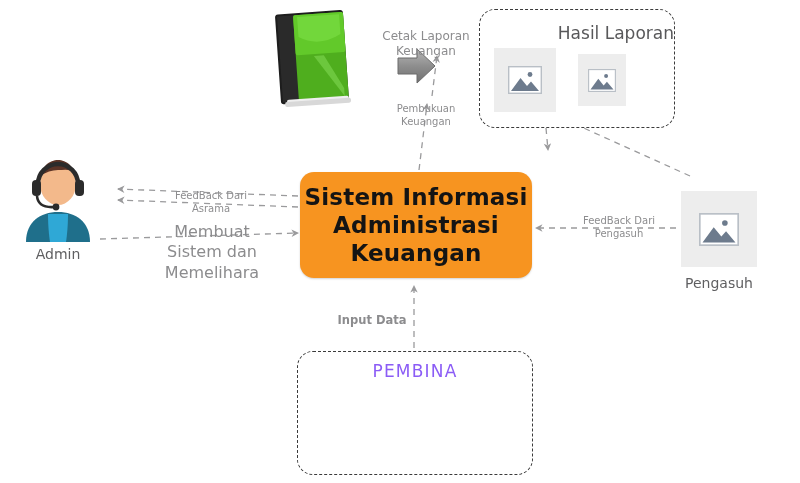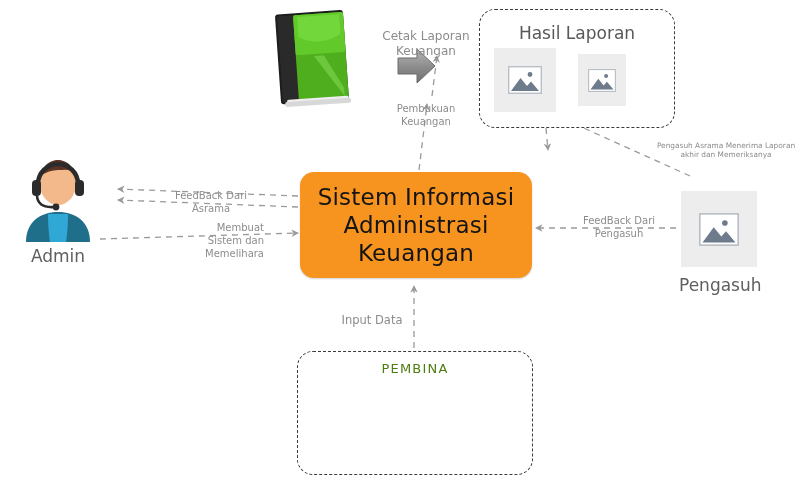--- a/index.html
+++ b/index.html
@@ -32,21 +32,21 @@
     border-radius: 14px;
     box-shadow: 0 1px 2px rgba(0,0,0,0.18);
     display: flex;
     align-items: center;
     justify-content: center;
   }
   .central-box .title {
     color: #141414;
     font-family: "DejaVu Sans", sans-serif;
     font-size: 23px;
-    font-weight: normal;
+    font-weight: bold;
     line-height: 1.22;
     text-align: center;
     letter-spacing: 0.2px;
     white-space: pre-line;
   }
   
   .dashed-box {
     position: absolute;
     border: 1.6px dashed #3b3b3b;
     border-radius: 16px;
@@ -65,26 +65,27 @@
     left: 0; right: 0;
     text-align: center;
     color: #5a5a5a;
     font-family: "DejaVu Sans", sans-serif;
     font-weight: normal;
   }
   #hasil-heading {
     top: 13px;
     font-size: 17px;
     color: #58585a;
+    text-align: right;
   }
   #pembina-heading {
     top: 9px;
-    font-size: 13px;
+    font-size: 17px;
     letter-spacing: 1.2px;
-    color: #4d7c0f;
+    color: #8b5cf6;
   }
   
   .img-ph {
     position: absolute;
     background: #ededed;
     display: flex;
     align-items: center;
     justify-content: center;
   }
   .img-ph svg { display: block; }
@@ -97,31 +98,31 @@
     color: #8c8c8e;
     font-family: "DejaVu Sans", sans-serif;
     text-align: center;
     line-height: 1.28;
     white-space: pre-line;
   }
   .lbl-cetak     { left: 371px; top: 10px;  width: 110px; font-size: 12px; margin-top: 19px; }
   .lbl-pembukuan { left: 378px; top: 103px; width: 96px;  font-size: 10px; }
   .lbl-buku-desc { left: 243px; top: 106px; width: 148px; font-size: 7.6px; color:#8e8e90; }
   .lbl-feedback-asrama { left: 152px; top: 190px; width: 118px; font-size: 10px; }
-  .lbl-membuat         { left: 160px; top: 222px; width: 104px; font-size: 10px; text-align: right; }
+  .lbl-membuat         { left: 160px; top: 222px; width: 104px; font-size: 16px; }
   .lbl-feedback-peng   { left: 562px; top: 215px; width: 114px; font-size: 10px; }
   .lbl-pengasuh-note   { left: 652px; top: 141px; width: 148px; font-size: 7.4px; }
-  .lbl-input-data      { left: 330px; top: 313px; width: 84px;  font-size: 11.5px; }
+  .lbl-input-data      { left: 330px; top: 313px; width: 84px;  font-size: 11.5px; font-weight: bold; }
   .lbl-pembina-note    { left: 423px; top: 319px; width: 152px; font-size: 7.4px; }
   .caption {
     position: absolute;
     text-align: center;
     color: #5f5f61;
     font-family: "DejaVu Sans", sans-serif;
-    font-size: 17px;
+    font-size: 14px;
   }
   #cap-admin    { left: 12px;  top: 246px; width: 92px; }
   #cap-pengasuh { left: 679px; top: 275px; width: 80px; }
   
   .icon-wrap { position: absolute; }
   #icon-book     { left: 266px; top: 6px;   width: 96px;  height: 104px; }
   #icon-arrow    { left: 392px; top: 42px;  width: 48px;  height: 48px; }
   #icon-admin    { left: 20px;  top: 154px; width: 76px;  height: 90px; }
   #icon-pembina  { left: 356px; top: 382px; width: 110px; height: 76px; }
 </style>
@@ -260,17 +261,15 @@
 Keuangan</div>
   <div class="label lbl-pembukuan">Pembukuan
 Keuangan</div>
   <div class="label lbl-feedback-asrama">FeedBack Dari
 Asrama</div>
   <div class="label lbl-membuat">Membuat
 Sistem dan
 Memelihara</div>
   <div class="label lbl-feedback-peng">FeedBack Dari
 Pengasuh</div>
-  <div class="label lbl-pengasuh-note">Pengasuh Asrama Menerima Laporan
-akhir dan Memeriksanya</div>
   <div class="label lbl-input-data">Input Data</div>
 
 </div>
 
 </body></html>

